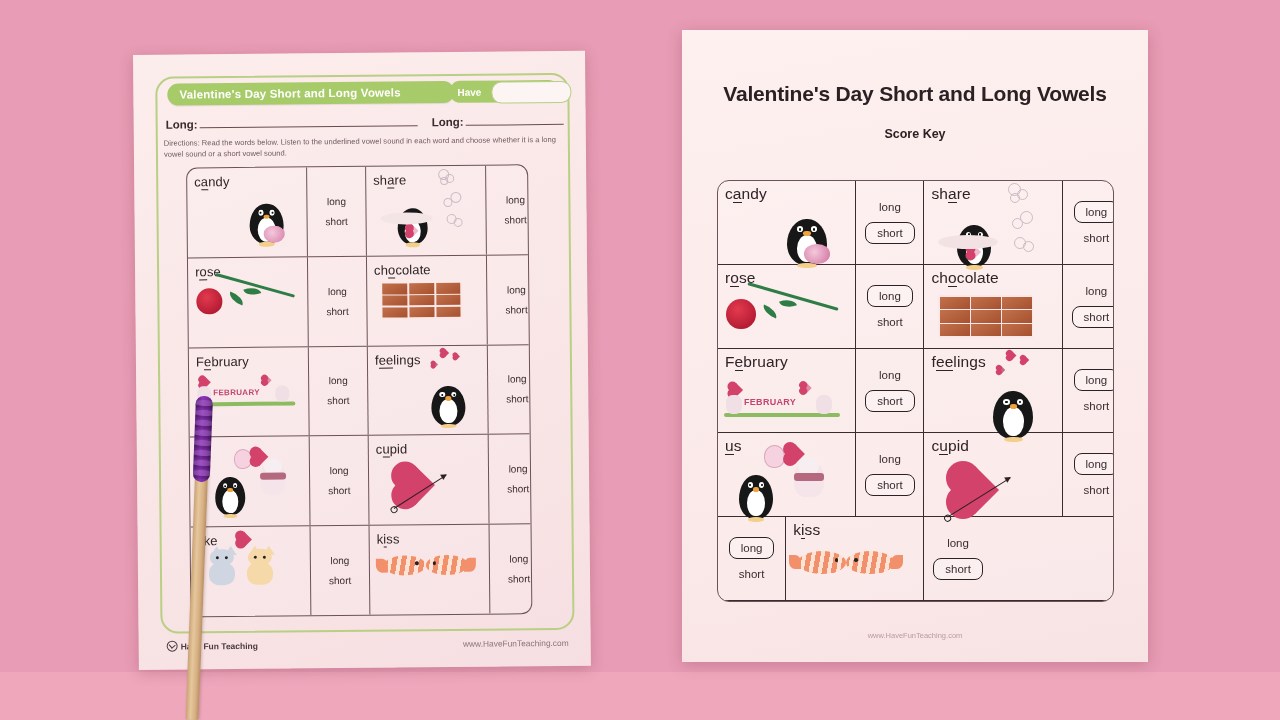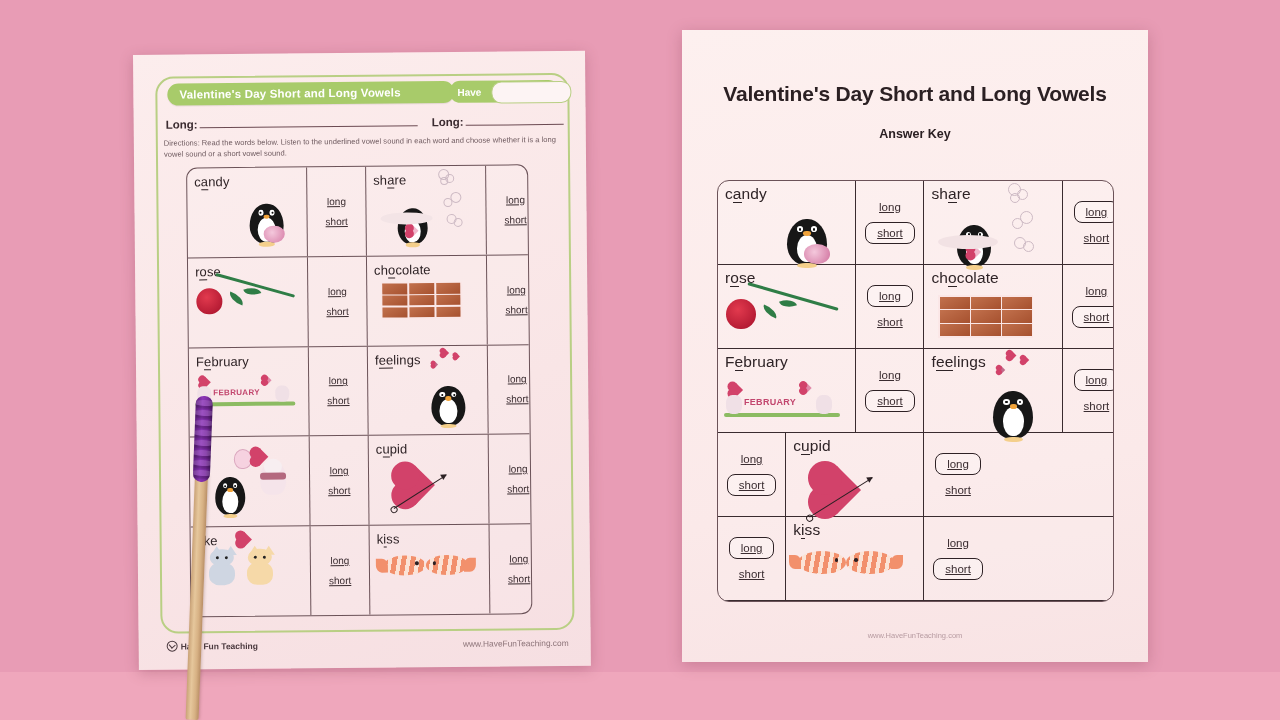--- a/index.html
+++ b/index.html
@@ -86,21 +86,21 @@
   .cell-opt{
     flex:0 0 17%;border-right:1.2px solid #6b5258;
     display:flex;flex-direction:column;align-items:center;justify-content:center;
     gap:9px;
   }
   .trow .cell-opt:last-child{border-right:none;}
   .word{
     font-size:13px;color:#2e2326;letter-spacing:.1px;display:inline-block;
   }
   .word .vw{border-bottom:1.3px solid #2e2326;}
-  .opt{font-size:10px;color:#3a2c30;text-decoration:underline;}
+  .opt{font-size:10px;color:#3a2c30;}
 
   
   .sheet-right .tbl-wrap{
     left:35px;top:150px;width:395px;bottom:60px;border-width:1.8px;border-radius:12px;
   }
   .sheet-right .word{font-size:15.5px;}
   .sheet-right .opt{font-size:11.5px;}
   .sheet-right .trow{border-bottom:1.4px solid #3a2b2f;}
   .sheet-right .cell-word,.sheet-right .cell-opt{border-right:1.4px solid #3a2b2f;}
   .circled{
@@ -448,21 +448,21 @@
       <span class="brand">
         <span class="brand-mark"></span>
         <span>Have Fun Teaching</span>
       </span>
       <span class="ws-url">www.HaveFunTeaching.com</span>
     </div>
   </div>
 
   <div class="sheet sheet-right">
     <div class="ak-title">Valentine's Day Short and Long Vowels</div>
-    <div class="ak-sub">Answer Key</div>
+    <div class="ak-sub">Score Key</div>
 
     <div class="tbl-wrap">
       <div class="tbl">
 
         <div class="trow">
           <div class="cell-word">
             <span class="word">c<span class="vw">a</span>ndy</span>
             <div class="art penguin" style="left:62px;top:16px;width:40px;height:46px;">
               <div class="p-body"></div>
                 <div class="p-belly"></div>
@@ -573,20 +573,38 @@
                 <div class="p-feet"></div>
             </div>
           </div>
           <div class="cell-opt">
             <span class="opt circled">long</span>
             <span class="opt">short</span>
           </div>
         </div>
 
         <div class="trow">
+          <div class="cell-word">
+            <span class="word"><span class="vw">u</span>s</span>
+            <div class="art penguin" style="left:14px;top:20px;width:34px;height:44px;">
+              <div class="p-body"></div>
+                <div class="p-belly"></div>
+              <div class="p-eye l"></div>
+                <div class="p-eye r"></div>
+              <div class="p-pupil l"></div>
+                <div class="p-pupil r"></div>
+              <div class="p-beak"></div>
+                <div class="p-feet"></div>
+            </div>
+            <div class="balloon" style="left:46px;top:12px;width:19px;height:21px;background:#f6d2e0;border:1px solid #dba8bf;"></div>
+            <div class="sm-heart" style="left:70px;top:14px;width:14px;height:14px;"></div>
+            <div style="position:absolute;left:76px;top:28px;width:30px;height:36px;background:#f5e4ea;border-radius:45% 45% 38% 38%;"></div>
+            <div style="position:absolute;left:80px;top:24px;width:21px;height:19px;background:#f7eef1;border-radius:50%;"></div>
+            <div style="position:absolute;left:76px;top:40px;width:30px;height:8px;background:#b4697f;border-radius:3px;"></div>
+          </div>
           <div class="cell-opt">
             <span class="opt">long</span>
             <span class="opt circled">short</span>
           </div>
           <div class="cell-word">
             <span class="word">c<span class="vw">u</span>pid</span>
             <div class="art" style="left:16px;top:24px;width:86px;height:50px;">
               <div class="heart" style="left:18px;top:16px;width:34px;height:34px;"></div>
               <div class="arrow" style="left:2px;top:40px;width:74px;transform:rotate(-32deg);"></div>
             </div>

